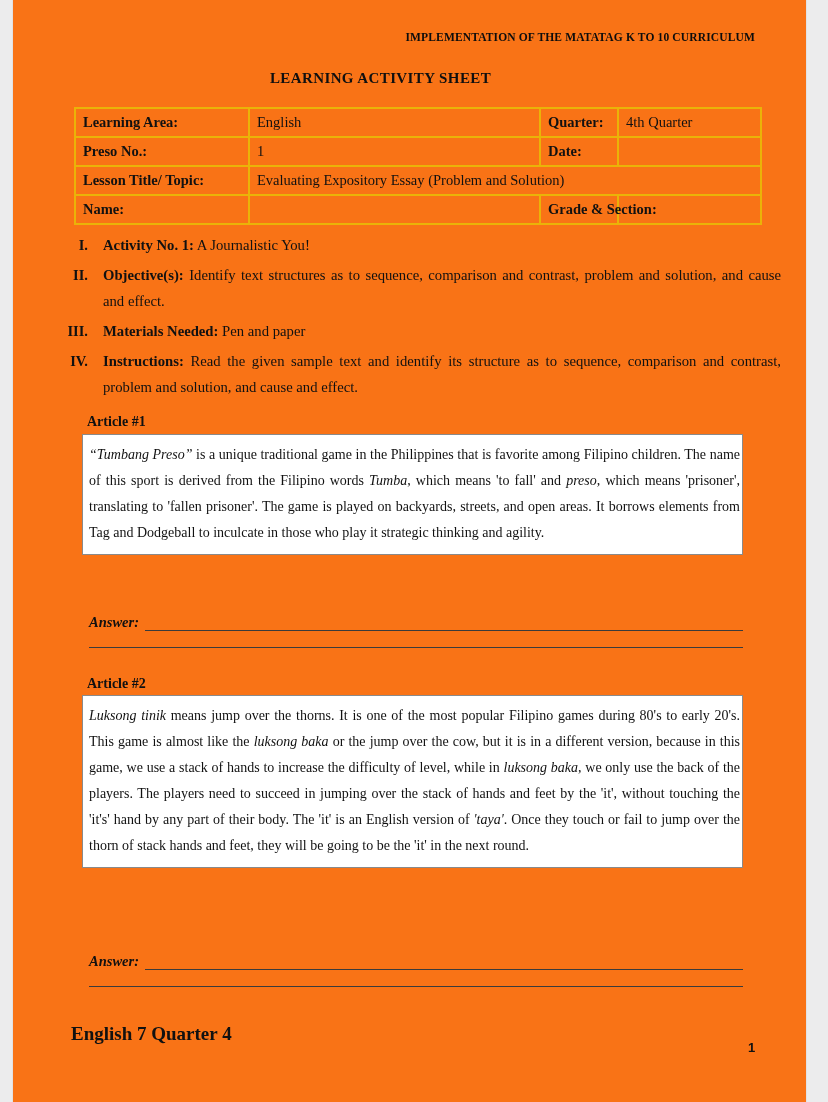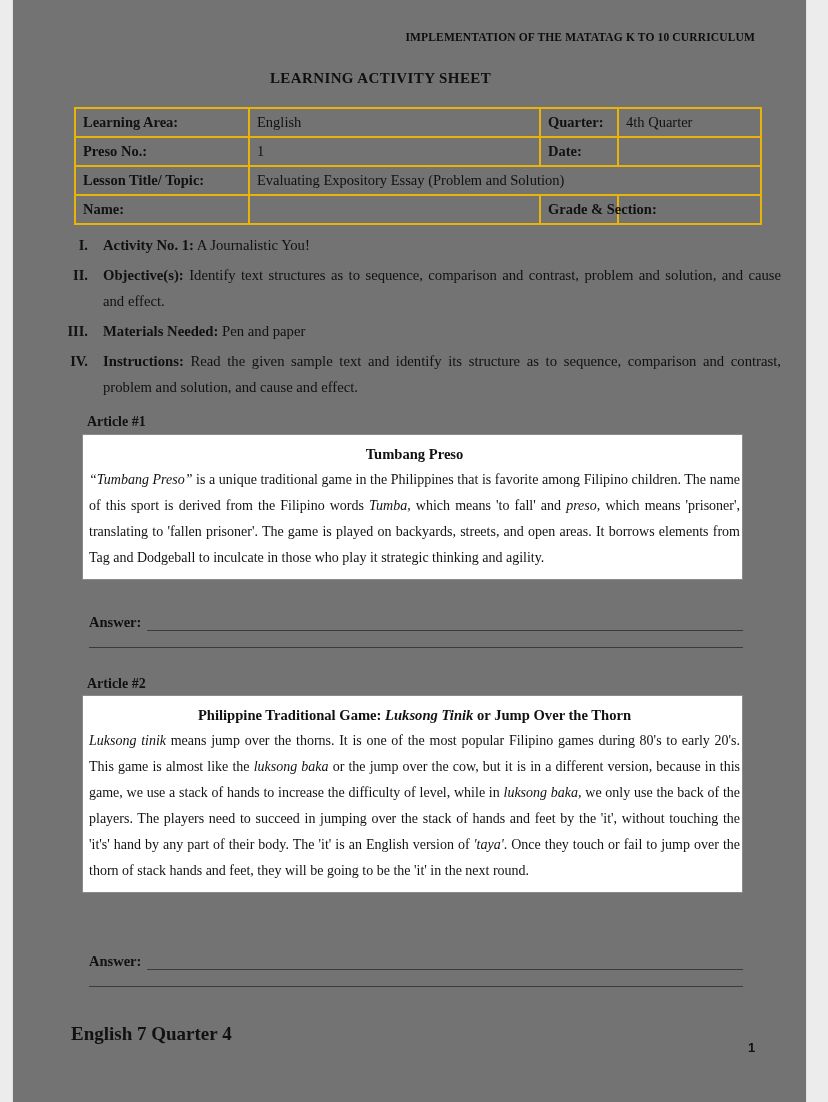--- a/index.html
+++ b/index.html
@@ -14,21 +14,21 @@
     font-family: "Liberation Serif", "DejaVu Serif", serif;
     overflow: hidden;
   }
 
   .page {
     position: absolute;
     left: 13px;
     top: 0;
     width: 793px;
     height: 1102px;
-    background: #737373;
+    background: #f97316;
     box-shadow: 0 0 0 1px #e2e2e4;
   }
 
   .sheet {
     position: absolute;
     left: 0;
     top: 0;
     width: 793px;
     height: 1102px;
   }
@@ -158,20 +158,21 @@
     display: flex;
     align-items: flex-end;
   }
   .answer .ans-label {
     font-weight: bold;
     font-size: 14.5px;
     color: #111;
     white-space: nowrap;
     padding-right: 6px;
     line-height: 18px;
+    font-style: italic;
   }
   .answer .rule {
     flex: 1 1 auto;
     border-bottom: 1.2px solid #3b3b3b;
     height: 14px;
   }
   .answer .rule2 {
     margin-top: 15px;
     width: 100%;
     border-bottom: 1.2px solid #3b3b3b;
@@ -266,36 +267,34 @@
         <div class="item-num">IV.</div>
         <div class="item-body">
           <span class="k">Instructions:</span><span> Read the given sample text and identify its structure as to sequence, comparison and contrast, problem and solution, and cause and effect.</span>
         </div>
       </div>
     </div>
 
     <div class="article-label" style="left:74px; top:414px;text-align:right;">Article #1</div>
 
     <div class="article-box" style="left:69px; top:434px; width:661px;">
-      <div class="art-title">Tumbang Preso</div>
       <div class="art-body"><span class="it">“Tumbang Preso”</span><span> is a unique traditional game in the Philippines that is favorite among Filipino children. The name of this sport is derived from the Filipino words </span><span class="it">Tumba</span><span>, which means 'to fall' and </span><span class="it">preso</span><span>, which means 'prisoner', translating to 'fallen prisoner'. The game is played on backyards, streets, and open areas. It borrows elements from Tag and Dodgeball to inculcate in those who play it strategic thinking and agility.</span></div>
     </div>
 
     <div class="answer" style="left:76px; top:613px;">
       <div class="ans-row1">
         <div class="ans-label">Answer:</div>
         <div class="rule"></div>
       </div>
       <div class="rule2"></div>
     </div>
 
     <div class="article-label" style="left:74px; top:676px;text-align:right;">Article #2</div>
 
     <div class="article-box" style="left:69px; top:695px; width:661px;">
-      <div class="art-title"><span>Philippine Traditional Game: </span><span class="it">Luksong Tinik</span><span> or Jump Over the Thorn</span></div>
       <div class="art-body"><span class="it">Luksong tinik</span><span> means jump over the thorns. It is one of the most popular Filipino games during 80's to early 20's. This game is almost like the </span><span class="it">luksong baka</span><span> or the jump over the cow, but it is in a different version, because in this game, we use a stack of hands to increase the difficulty of level, while in </span><span class="it">luksong baka</span><span>, we only use the back of the players. The players need to succeed in jumping over the stack of hands and feet by the 'it', without touching the 'it's' hand by any part of their body. The 'it' is an English version of </span><span class="it">'taya'</span><span>. Once they touch or fail to jump over the thorn of stack hands and feet, they will be going to be the 'it' in the next round.</span></div>
     </div>
 
     <div class="answer" style="left:76px; top:952px;">
       <div class="ans-row1">
         <div class="ans-label">Answer:</div>
         <div class="rule"></div>
       </div>
       <div class="rule2"></div>
     </div>

